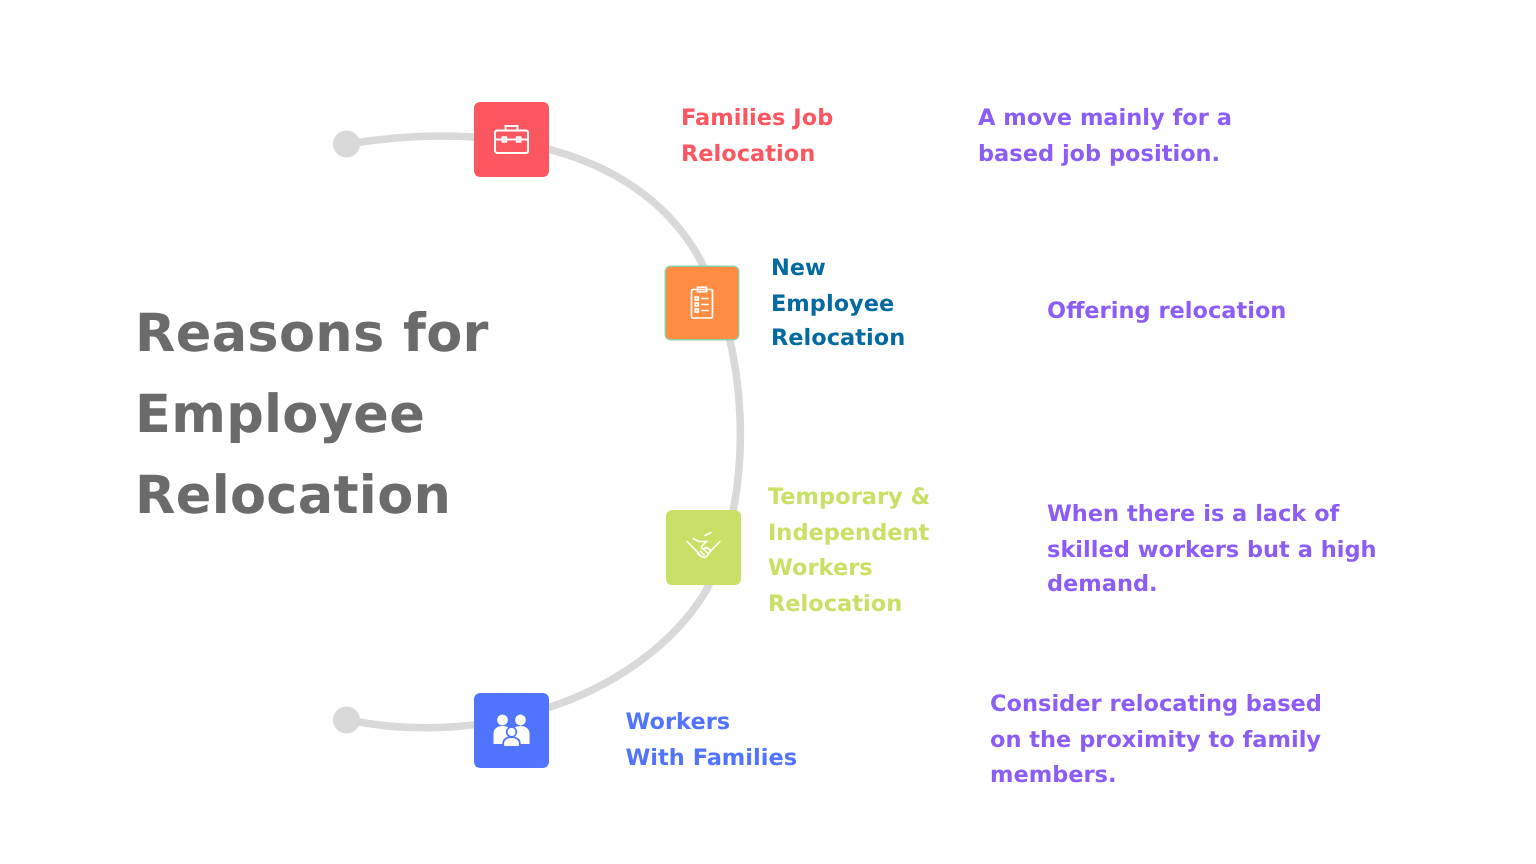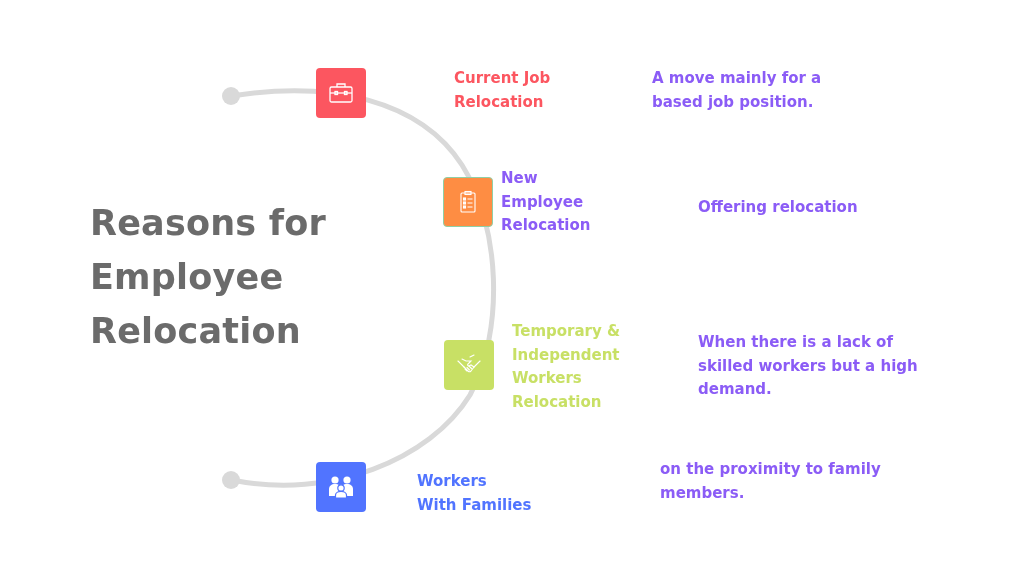--- a/index.html
+++ b/index.html
@@ -34,39 +34,39 @@
 <div class="icon-box" style="left:316px;top:68px;background:#fc5660;">
   <svg width="30" height="30" viewBox="0 0 30 30" fill="none" stroke="#fff" stroke-width="1.3">
     <rect x="4" y="9" width="22" height="15" rx="1.5"></rect>
     <path d="M11 9 V6 h8 V9"></path>
     <path d="M4 15 h22"></path>
     <rect x="9" y="13.5" width="2.5" height="3"></rect>
     <rect x="18.5" y="13.5" width="2.5" height="3"></rect>
   </svg>
 </div>
 <div class="label" style="left:454px;top:67px;color:#fc5660;">
-  <span>Current Job</span>
+  <span>Families Job</span>
   <span>Relocation</span>
 </div>
 <div class="desc" style="left:652px;top:67px;">
   <span>A move mainly for a</span>
   <span>based job position.</span>
 </div>
 
 <div class="icon-box" style="left:443px;top:177px;background:#fe8d43;border:1px solid #8fcfa5;">
   <svg width="30" height="30" viewBox="0 0 30 30" fill="none" stroke="#fff" stroke-width="1.1">
     <rect x="8" y="6" width="14" height="19" rx="1"></rect>
     <rect x="12" y="4.5" width="6" height="3"></rect>
     <rect x="10.5" y="11" width="2" height="2"></rect>
     <rect x="10.5" y="15" width="2" height="2"></rect>
     <rect x="10.5" y="19" width="2" height="2"></rect>
     <path d="M14.5 12 h5 M14.5 16 h5 M14.5 20 h5"></path>
   </svg>
 </div>
-<div class="label" style="left:501px;top:167px;color:#8b5cf6;">
+<div class="label" style="left:514px;top:167px;color:#0369a1;">
   <span>New</span>
   <span>Employee</span>
   <span>Relocation</span>
 </div>
 <div class="desc" style="left:698px;top:175px;margin-top:21px;">
   <span>Offering relocation</span>
 </div>
 
 <div class="icon-box" style="left:444px;top:340px;background:#c8e065;">
   <svg width="32" height="32" viewBox="0 0 32 32" fill="none" stroke="#fff" stroke-width="1.1" stroke-linecap="round">
@@ -98,15 +98,16 @@
     <path d="M16 25 v-7 c0-3 2.5-5 6-5 s6 2 6 5 v7 z"></path>
     <circle cx="16" cy="17" r="3.2" stroke="#5174ff" stroke-width="1.2"></circle>
     <path d="M10.5 27 v-3 c0-2 2.4-3.6 5.5-3.6 s5.5 1.6 5.5 3.6 v3 z" stroke="#5174ff" stroke-width="1.2"></path>
   </svg>
 </div>
 <div class="label" style="left:417px;top:470px;color:#5174ff;">
   <span>Workers</span>
   <span>With Families</span>
 </div>
 <div class="desc" style="left:660px;top:458px;">
+  <span>Consider relocating based</span>
   <span>on the proximity to family</span>
   <span>members.</span>
 </div>
 
 </body></html>

